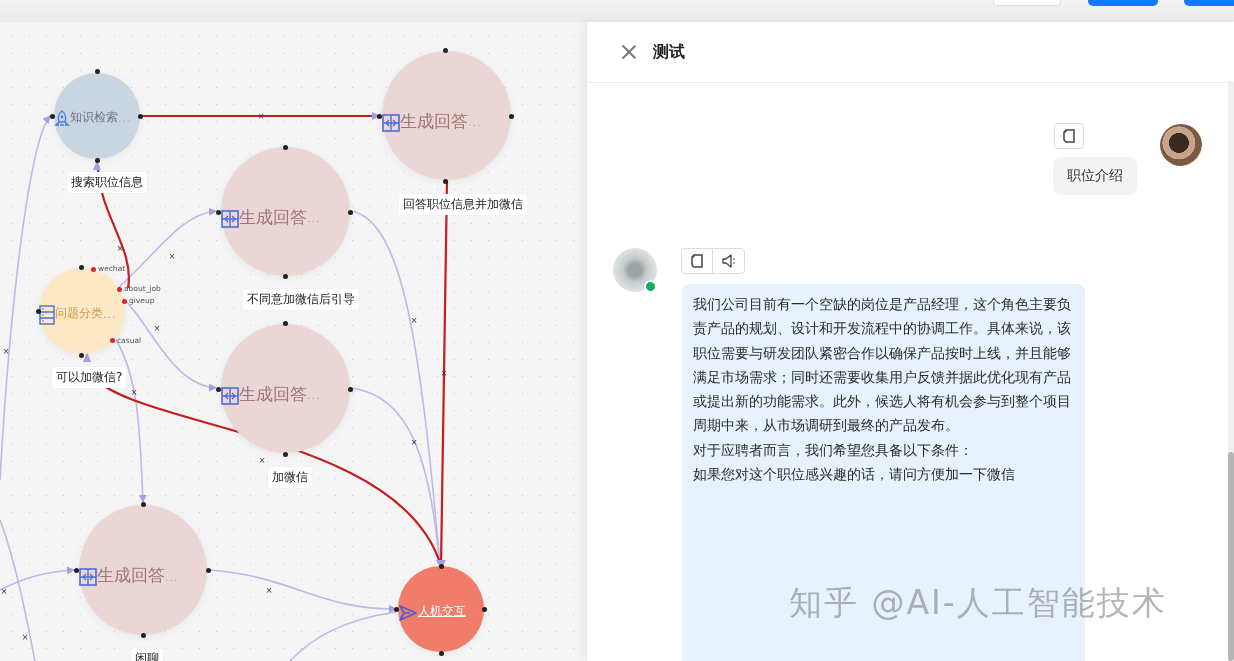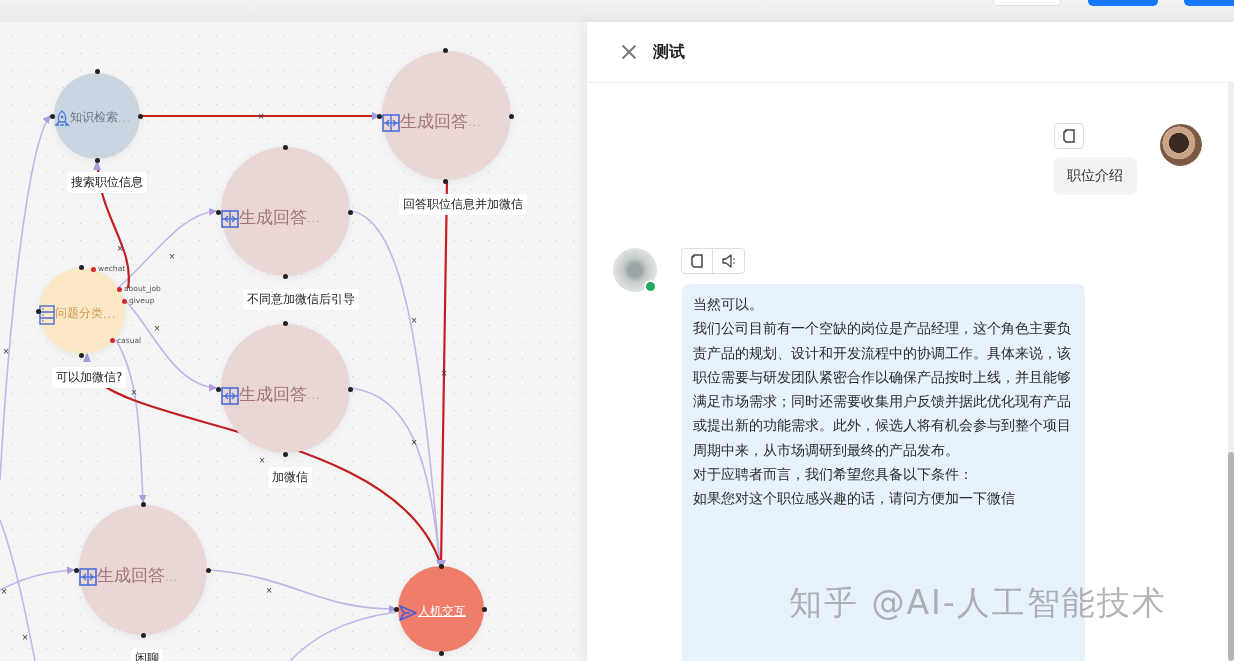--- a/index.html
+++ b/index.html
@@ -309,21 +309,20 @@
     <div style="width:31px; height:24px; display:flex; align-items:center; justify-content:center;">
       <svg width="16" height="14" viewBox="0 0 16 14">
           <path d="M2 5 H5 L10 1 V13 L5 9 H2 Z" fill="none" stroke="#444" stroke-width="1.3" stroke-linejoin="round"></path>
           <circle cx="13" cy="5" r="0.8" fill="#444"></circle>
           <circle cx="13" cy="9" r="0.8" fill="#444"></circle>
         </svg>
     </div>
   </div>
 
   <div class="bot-bubble">
-    <p>当然可以。</p>
     <p>我们公司目前有一个空缺的岗位是产品经理，这个角色主要负责产品的规划、设计和开发流程中的协调工作。具体来说，该职位需要与研发团队紧密合作以确保产品按时上线，并且能够满足市场需求；同时还需要收集用户反馈并据此优化现有产品或提出新的功能需求。此外，候选人将有机会参与到整个项目周期中来，从市场调研到最终的产品发布。</p>
     <p>对于应聘者而言，我们希望您具备以下条件：</p>
     <p>如果您对这个职位感兴趣的话，请问方便加一下微信</p>
   </div>
 
   <div class="scrollbar-track"></div>
   <div class="scrollbar-thumb"></div>
 </div>
 
 <div class="watermark" style="left:789px;margin-top:17px;">知乎 @AI-人工智能技术</div>

